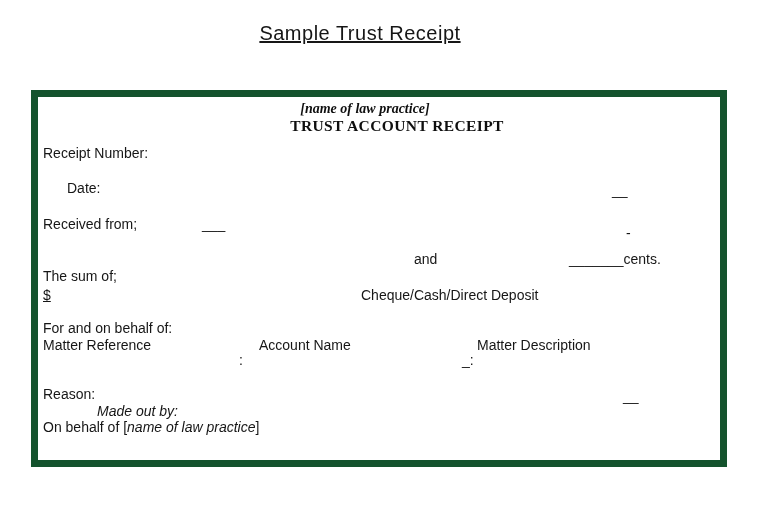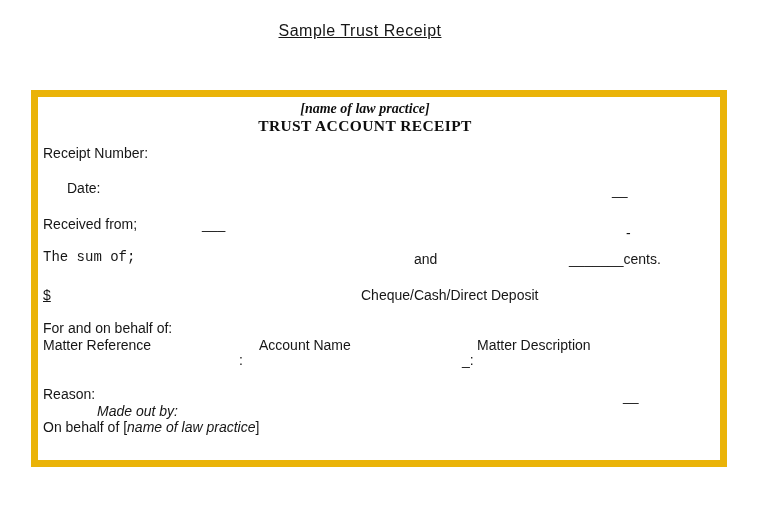--- a/index.html
+++ b/index.html
@@ -15,32 +15,32 @@
     font-family: "Liberation Sans", sans-serif;
     color: #161616;
     overflow: hidden;
   }
   .doc-title {
     position: absolute;
     top: 22px;
     left: 0;
     width: 720px;
     text-align: center;
-    font-size: 16px;
+    font-size: 20px;
     letter-spacing: 0.5px;
     text-decoration: underline;
     color: #161616;
   }
   .receipt-box {
     position: absolute;
     left: 31px;
     top: 90px;
     width: 696px;
     height: 377px;
-    border: 7px solid #eab308;
+    border: 7px solid #14532d;
     box-sizing: border-box;
     background: #ffffff;
   }
   
   .f {
     position: absolute;
     font-size: 14px;
     line-height: 16px;
     white-space: nowrap;
     color: #161616;
@@ -63,20 +63,21 @@
     top: 20px;
     left: 0;
     width: 654px;
     text-align: center;
     font-family: "Liberation Serif", serif;
     font-weight: bold;
     font-size: 15.5px;
     line-height: 17px;
     letter-spacing: 0.4px;
     color: #0f0f0f;
+    padding-left: 32px;
   }
   .underlined { text-decoration: underline; }
   .italic { font-style: italic; }
 </style>
 </head>
 <body>
 
 <div class="page">
 
   <div class="doc-title">Sample Trust Receipt</div>
@@ -93,21 +94,21 @@
 
 
     <span class="f" style="left:574px; top:85px;">__</span>
 
     <span class="f" style="left:5px; top:119px;">Received from;</span>
 
     <span class="f" style="left:164px; top:119px;">___</span>
 
     <span class="f" style="left:588px; top:128px;">-</span>
 
-    <span class="f" style="left:5px; top:152px;font-family:Liberation Mono, monospace;">The sum of;</span>
+    <span class="f" style="left:5px; top:171px;">The sum of;</span>
 
     <span class="f" style="left:376px; top:154px;">and</span>
 
     <span class="f" style="left:531px; top:154px;">_______cents.</span>
 
     <span class="f underlined" style="left:5px; top:190px;">$</span>
 
     <span class="f" style="left:323px; top:190px;">Cheque/Cash/Direct Deposit</span>
 
     <span class="f" style="left:5px; top:223px;">For and on behalf of:</span>

